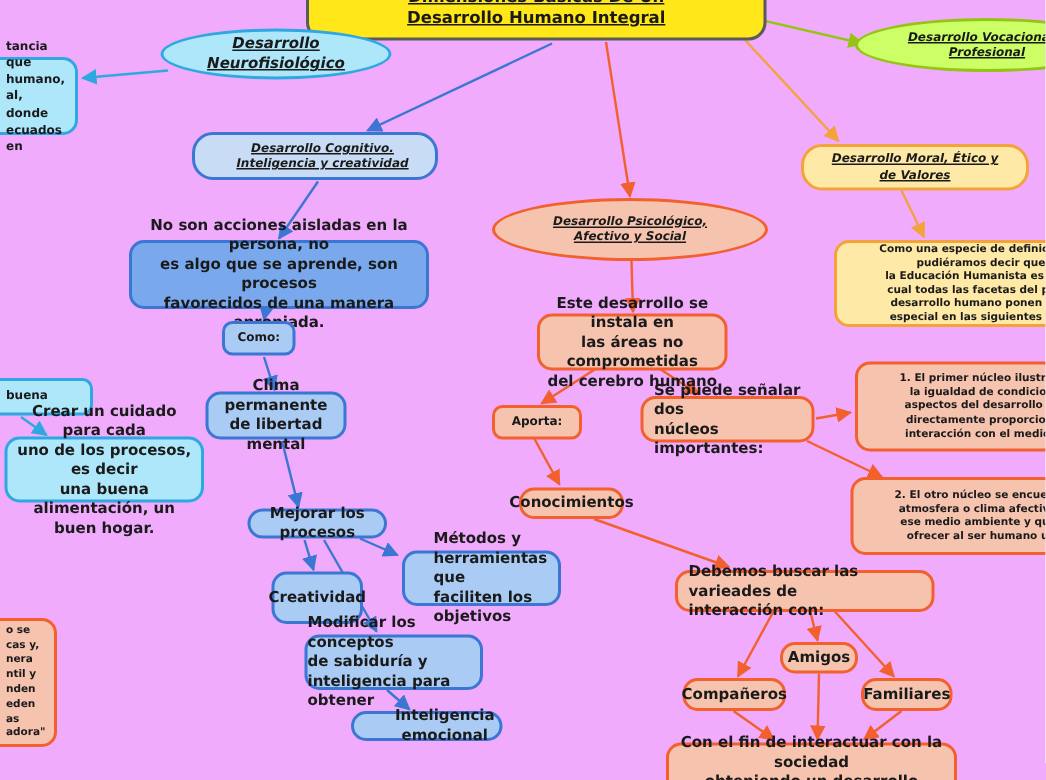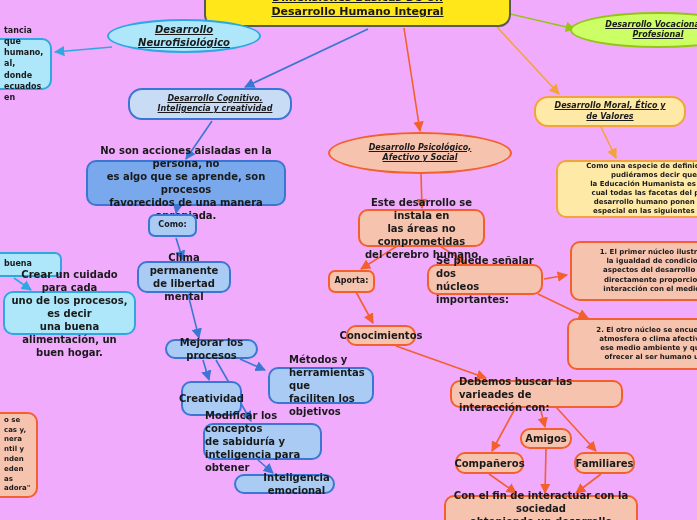--- a/index.html
+++ b/index.html
@@ -28,21 +28,21 @@
   #n-cognitivo{left:128px;top:88px;width:164px;height:32px;font-size:8px;border-radius:14px;}
   #n-moral{left:534px;top:96px;width:152px;height:31px;font-size:8px;border-radius:14px;}
   #n-psicologico{left:328px;top:132px;width:184px;height:42px;font-size:8px;}
   #n-noson{left:86px;top:160px;width:200px;height:46px;}
   #n-como{left:148px;top:214px;width:49px;height:23px;font-size:8px;border-radius:7px;}
   #n-buena{left:-50px;top:252px;width:112px;height:25px;font-size:8px;padding-left:52px;border-radius:7px;}
   #n-clima{left:137px;top:261px;width:94px;height:32px;}
   #n-crear{left:3px;top:291px;width:133px;height:44px;}
   #n-este{left:358px;top:209px;width:127px;height:38px;}
   #n-defhum{left:556px;top:160px;width:196px;height:58px;font-size:7px;}
-  #n-aporta{left:328px;top:270px;width:47px;height:23px;font-size:8px;border-radius:7px;}
+  #n-aporta{left:328px;top:270px;width:60px;height:23px;font-size:8px;border-radius:7px;}
   #n-nucleos{left:427px;top:264px;width:116px;height:31px;padding-left:7px;}
   #n-primer{left:570px;top:241px;width:178px;height:60px;font-size:7px;}
   #n-conocimientos{left:346px;top:325px;width:70px;height:21px;}
   #n-otro{left:567px;top:318px;width:182px;height:52px;font-size:7px;}
   #n-mejorar{left:165px;top:339px;width:93px;height:20px;}
   #n-creatividad{left:181px;top:381px;width:61px;height:35px;}
   #n-metodos{left:268px;top:367px;width:106px;height:37px;padding-left:19px;}
   #n-debemos{left:450px;top:380px;width:173px;height:28px;padding-left:7px;}
   #n-modificar{left:203px;top:423px;width:119px;height:37px;padding-left:0;}
   #n-amigos{left:520px;top:428px;width:52px;height:21px;}

